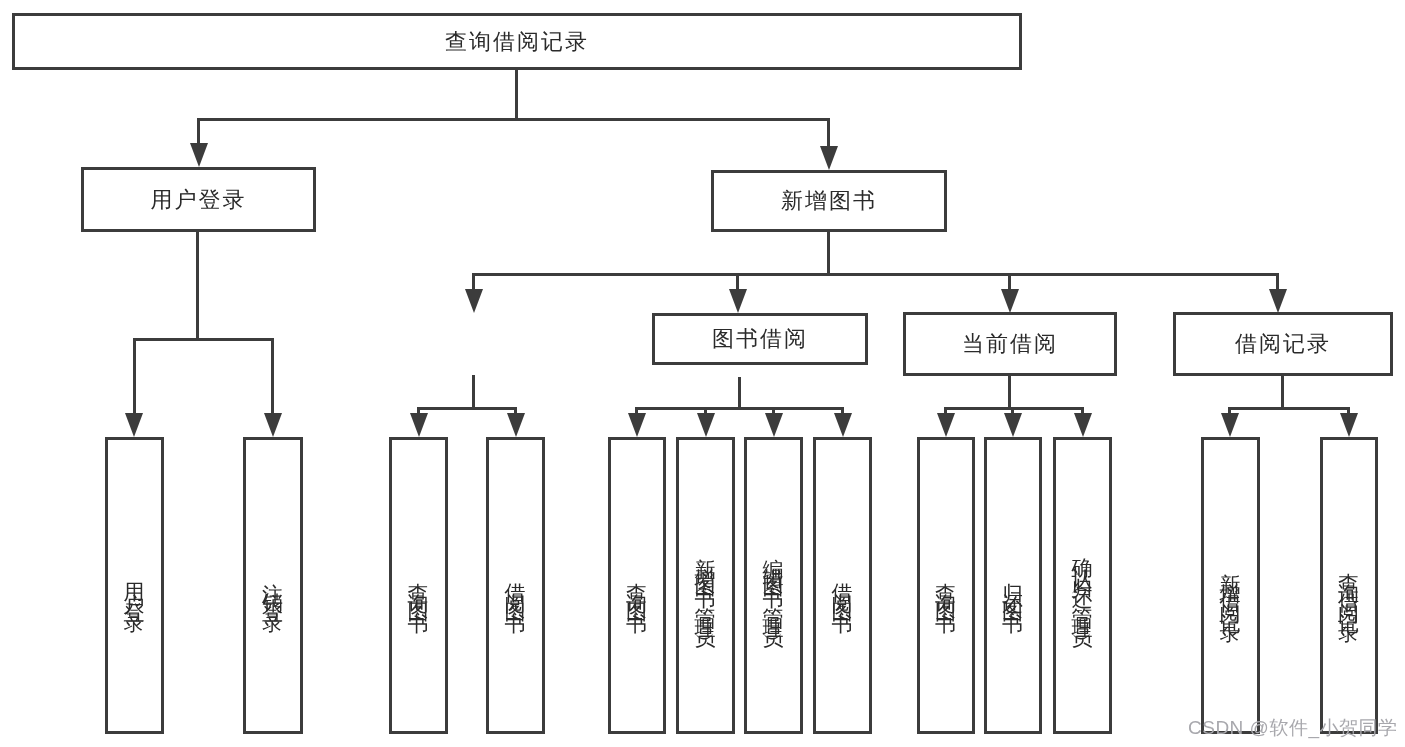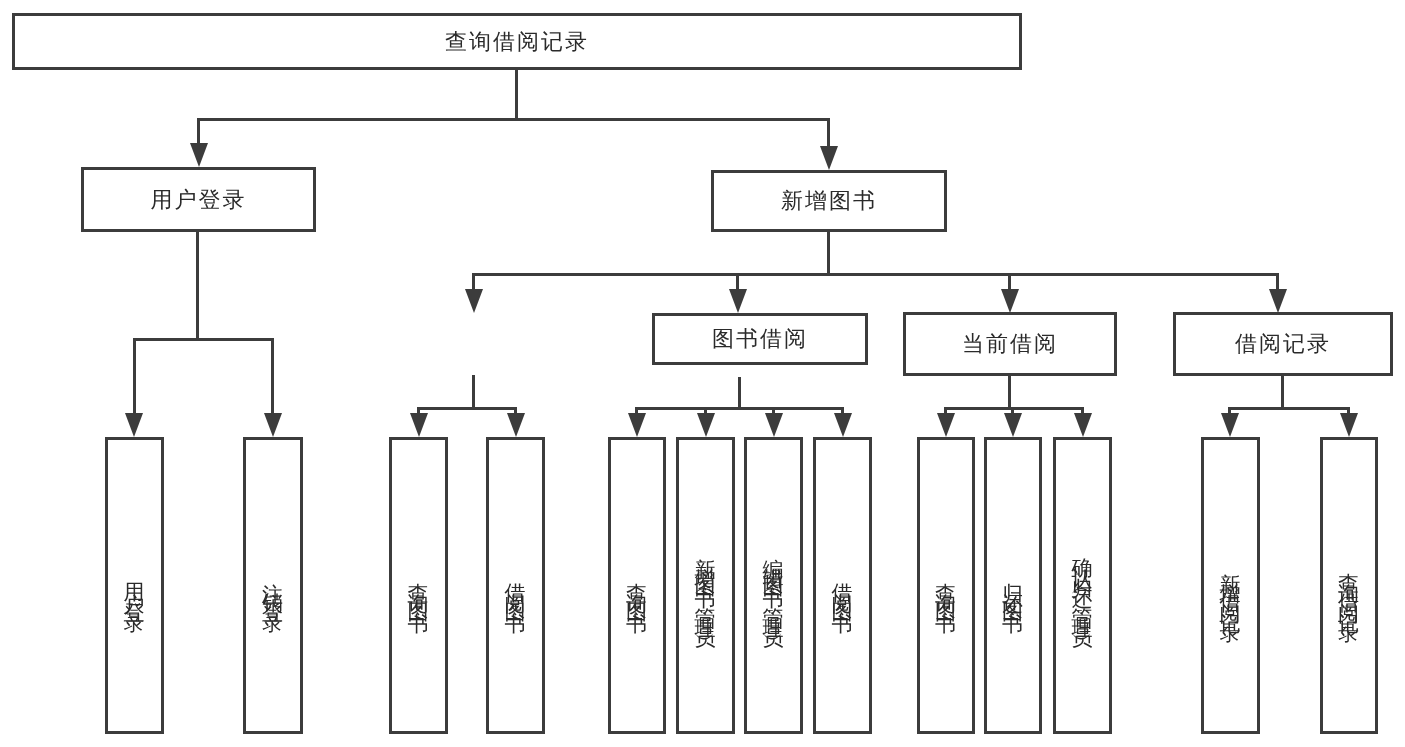--- a/index.html
+++ b/index.html
@@ -145,14 +145,15 @@
   <div class="vline" style="left:1011px; top:407px; height:10px;"></div>
   <div class="tri" style="left:1004px; top:413px;"></div>
   <div class="vline" style="left:1081px; top:407px; height:10px;"></div>
   <div class="tri" style="left:1074px; top:413px;"></div>
 
   <div class="vline" style="left:1228px; top:407px; height:10px;"></div>
   <div class="tri" style="left:1221px; top:413px;"></div>
   <div class="vline" style="left:1347px; top:407px; height:10px;"></div>
   <div class="tri" style="left:1340px; top:413px;"></div>
 
+  <div id="watermark">CSDN @软件_小贺同学</div>
 
 </div>
 
 </body></html>

